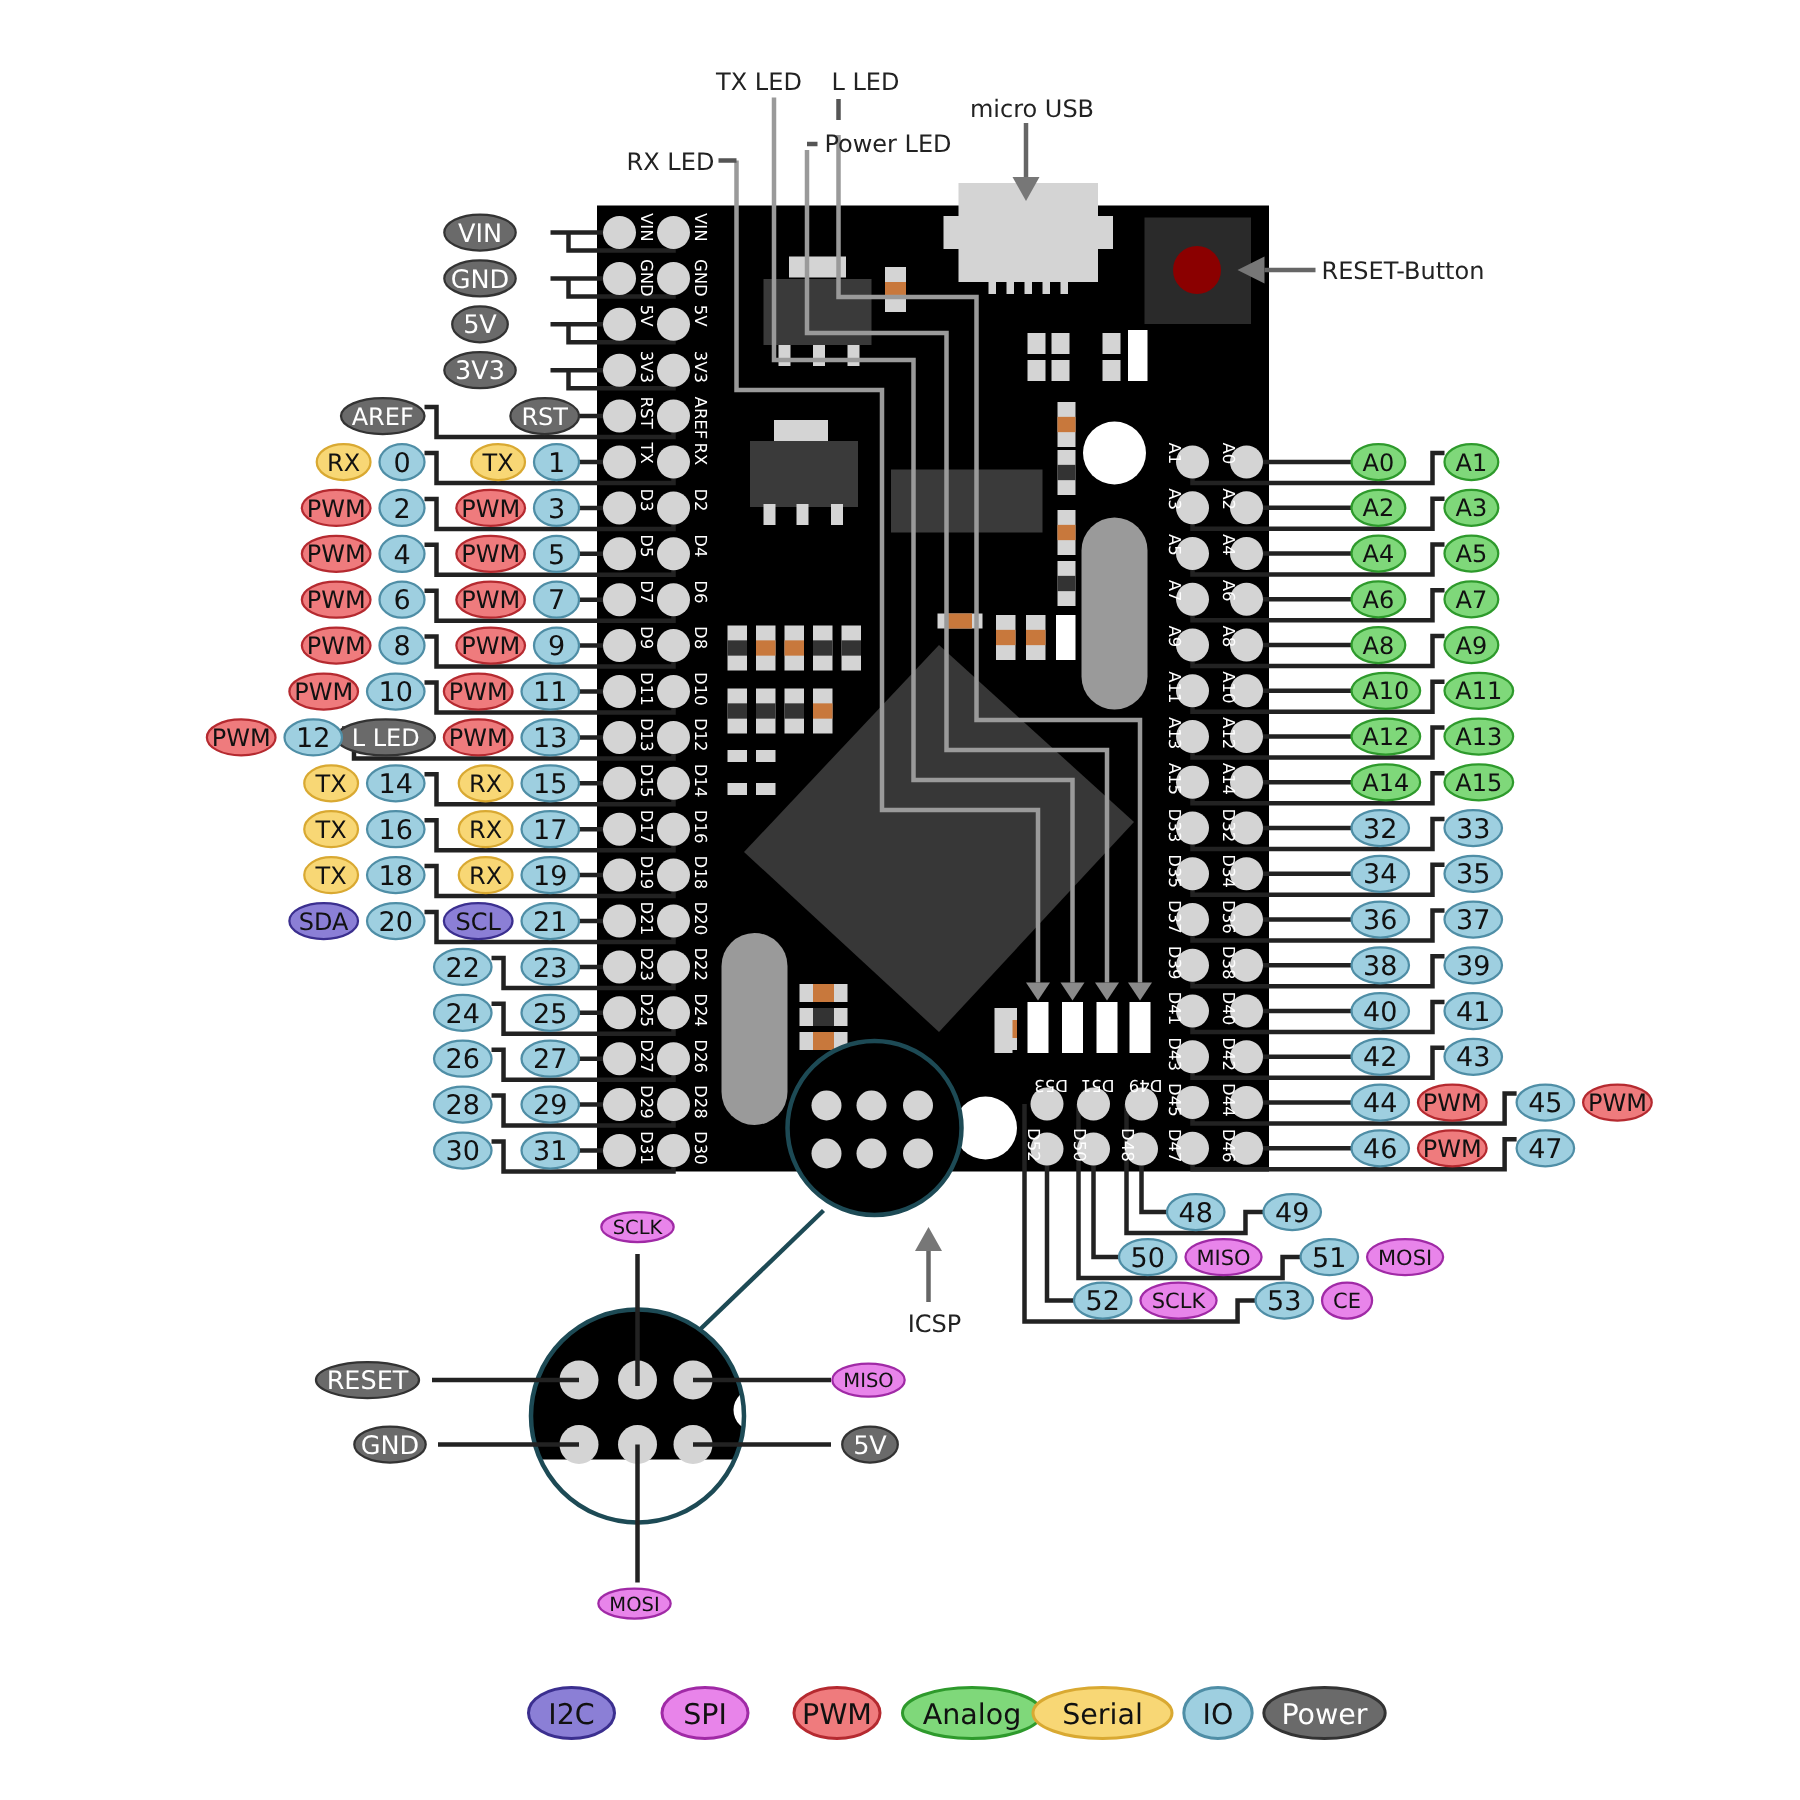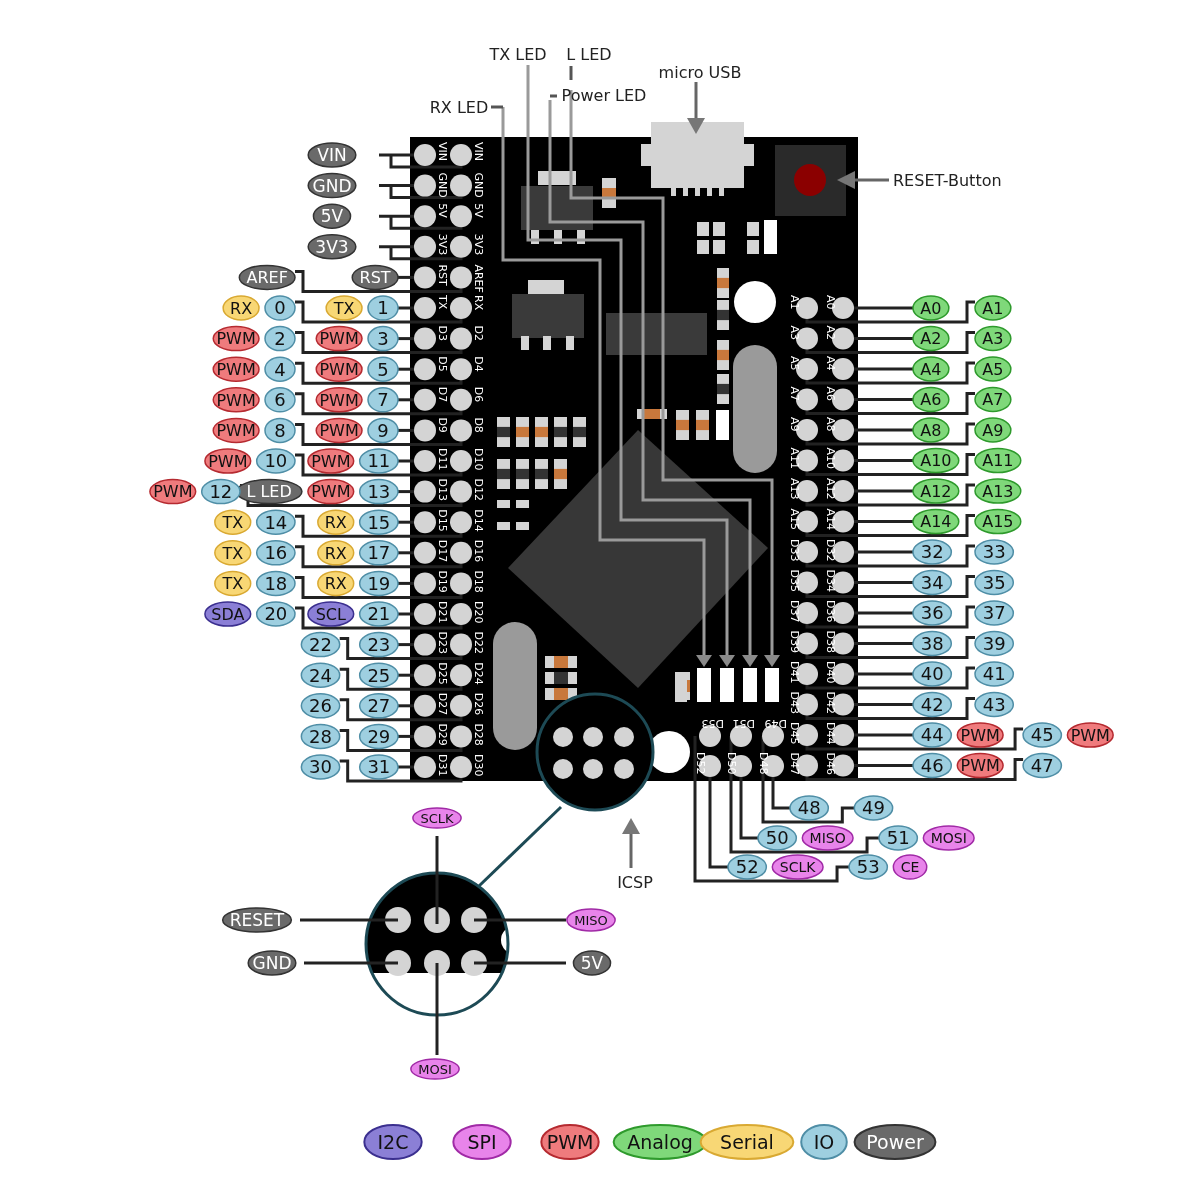--- a/index.html
+++ b/index.html
@@ -1,17 +1,17 @@
 <!DOCTYPE html>
 <html><head>
 <meta charset="utf-8">
 <style>
   html,body{margin:0;padding:0;background:#ffffff;}
   body{width:1200px;height:1200px;overflow:hidden;font-family:"DejaVu Sans",sans-serif;}
-  #stage{position:absolute;left:13px;top:0;width:1092px;height:1200px;text-decoration:underline;}
+  #stage{position:absolute;left:1px;top:0;width:1092px;height:1200px;text-decoration:underline;}
   svg text{font-family:"DejaVu Sans",sans-serif;}
 </style>
 </head>
 <body>
 
 <div id="stage">
 <svg id="svg" width="1200" height="1200" viewBox="0 0 1200 1200" xmlns="http://www.w3.org/2000/svg">
 
   <rect x="397" y="137" width="448" height="644" fill="#000000"></rect>
 

